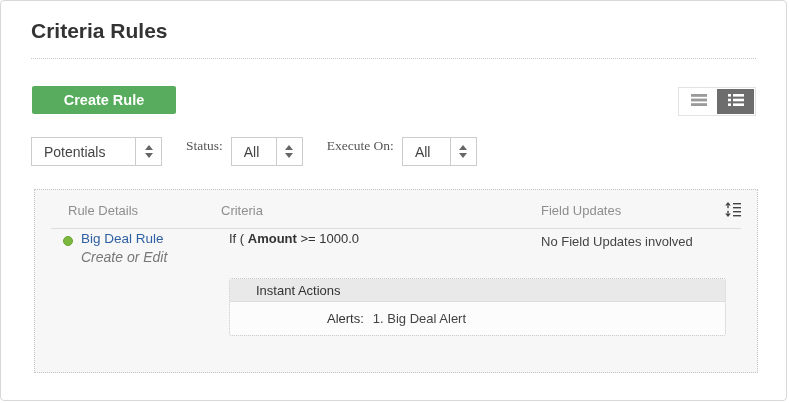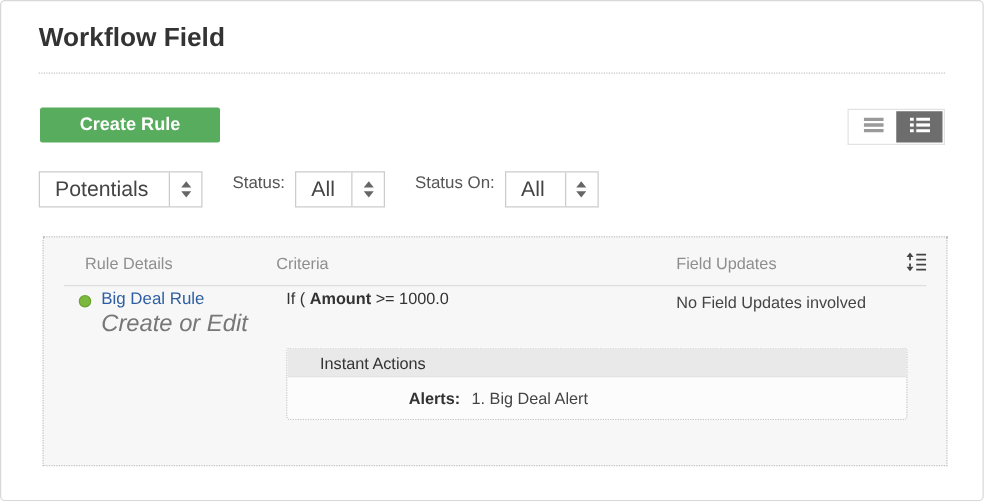--- a/index.html
+++ b/index.html
@@ -50,28 +50,28 @@
     display:flex;align-items:center;justify-content:center;
     background:#fff;border:none;cursor:pointer;padding:0;
   }
   .toggle-btn.active{background:var(--toggle-active-bg);}
   
   .filter-row{
     position:absolute;left:30px;top:136px;height:29px;
     display:flex;align-items:center;
   }
   .filter-label-main{font-size:15px;font-weight:bold;color:#222;margin-right:13px;}
-  .filter-label{font-size:13.5px;color:#555;margin:0 8px 12px 24px;}
+  .filter-label{font-size:13.5px;color:#555;margin:0 8px 12px 24px;font-family:Liberation Serif, serif;}
   .select{
     height:29px;border:1px solid #ccc;background:#fff;
     display:flex;align-items:stretch;cursor:pointer;
   }
   .select .val{
     display:flex;align-items:center;
-    padding:0 8px 0 12px;font-size:17px;color:#444;flex:1;
+    padding:0 8px 0 12px;font-size:14px;color:#444;flex:1;
   }
   .select .stepper{
     width:26px;border-left:1px solid #ccc;
     display:flex;flex-direction:column;align-items:center;justify-content:center;gap:3px;
   }
   .tri-up{width:0;height:0;border-left:4.5px solid transparent;border-right:4.5px solid transparent;border-bottom:5px solid #666;}
   .tri-down{width:0;height:0;border-left:4.5px solid transparent;border-right:4.5px solid transparent;border-top:5px solid #666;}
   .w-module{width:131px;}
   .w-status{width:72px;}
   .w-execute{width:75px;}
@@ -89,50 +89,50 @@
   .status-dot{
     position:absolute;left:28px;top:46px;width:10px;height:10px;border-radius:50%;
     background:var(--dot-green);border:1px solid #69a430;
   }
   .rule-name{
     position:absolute;left:46px;top:41px;
     font-size:13.5px;color:var(--link-blue);text-decoration:none;cursor:pointer;
   }
   .rule-trigger{
     position:absolute;left:46px;top:59px;
-    font-size:19px;font-style:italic;color:#777;
+    font-size:14px;font-style:italic;color:#777;
   }
   .crit-line{position:absolute;left:194px;font-size:13px;color:#333;}
   .crit-1{top:41px;}
   .crit-2{top:59px;}
   .pre{white-space:pre;}
   .crit-line b{color:#333;}
   .field-updates-val{position:absolute;left:506px;top:44px;font-size:13px;color:#444;}
   
   .instant-box{
     position:absolute;left:194px;top:88px;width:497px;height:58px;
     border:1px dotted #c4c4c4;background:#fcfcfc;border-radius:3px;
   }
   .instant-header{
     height:23px;background:#e9e9e9;border-bottom:1px solid #ddd;
     display:flex;align-items:center;padding-left:26px;
     font-size:13px;color:#333;border-radius:3px 3px 0 0;
   }
   .instant-body{
     display:flex;align-items:center;height:32px;padding-left:97px;font-size:13px;
   }
-  .alerts-label{font-weight:bold;color:#333;margin-right:9px;}
+  .alerts-label{font-weight:normal;color:#333;margin-right:9px;}
   .alerts-value{color:#444;}
 </style>
 </head>
 <body>
 
 <div class="page">
 
-  <h1 class="page-title">Workflow Field</h1>
+  <h1 class="page-title">Criteria Rules</h1>
   <div class="title-sep"></div>
 
   <button class="create-btn">Create Rule</button>
 
   <div class="view-toggle">
     <button class="toggle-btn">
       <span>
         <svg width="16" height="12" viewBox="0 0 16 12">
             <g fill="#9a9a9a">
               <rect x="0" y="0" width="16" height="2.8"></rect>
@@ -167,21 +167,21 @@
         </span>
     </div>
     <span class="filter-label">Status:</span>
     <div class="select w-status">
       <span class="val">All</span>
       <span class="stepper">
           <span class="tri-up"></span>
           <span class="tri-down"></span>
         </span>
     </div>
-    <span class="filter-label">Status On:</span>
+    <span class="filter-label">Execute On:</span>
     <div class="select w-execute">
       <span class="val">All</span>
       <span class="stepper">
           <span class="tri-up"></span>
           <span class="tri-down"></span>
         </span>
     </div>
   </div>
 
   <div class="rules-panel">

